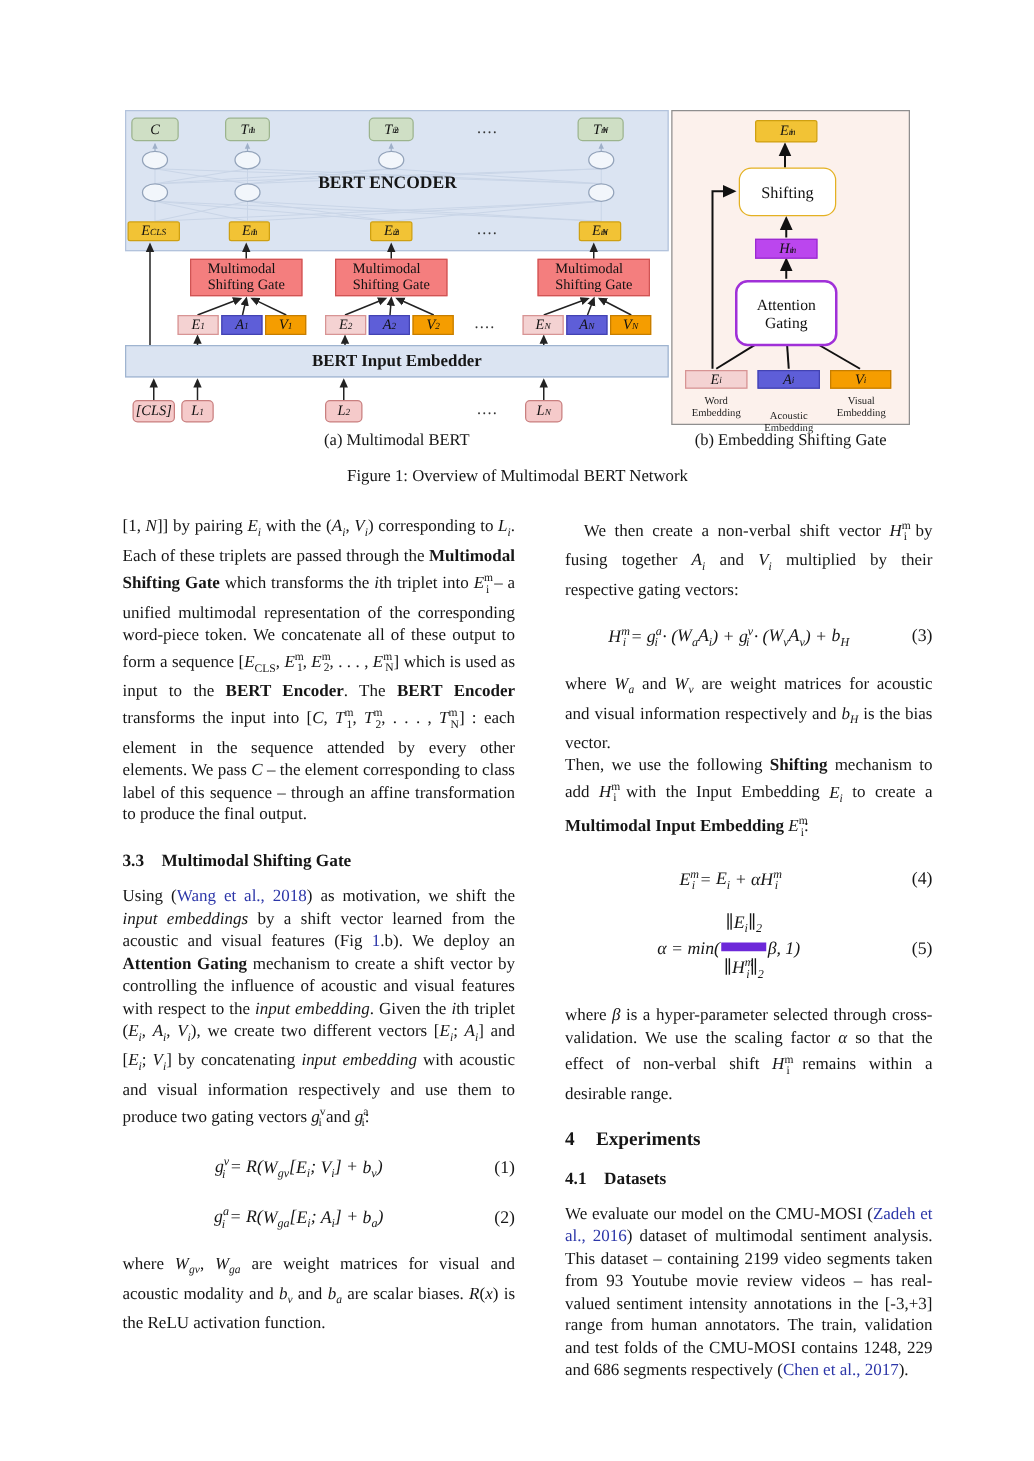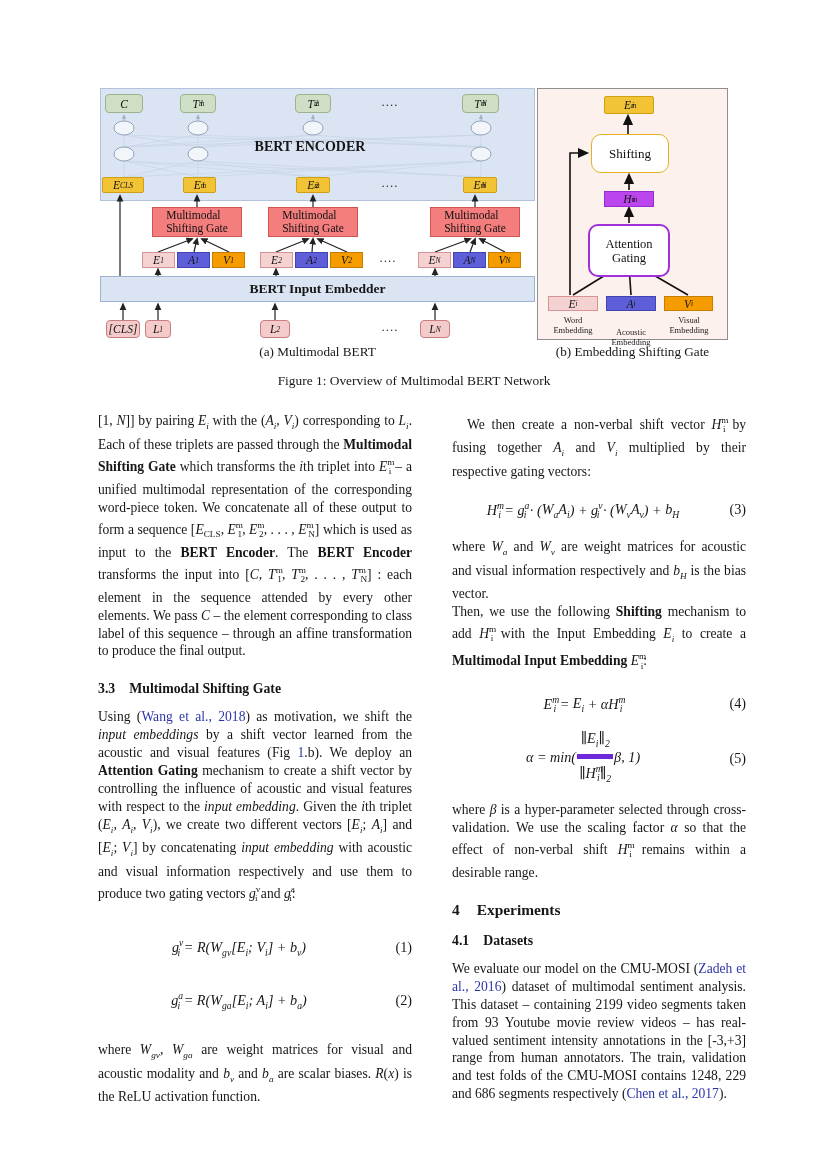--- a/index.html
+++ b/index.html
@@ -45,26 +45,26 @@
   .col { position:absolute; top:412px; font-size:13.6px; line-height:17.9px; text-align:justify; }
   .col-left  { left:98px;  width:314px; }
   .col-right { left:452px; width:294px; }
   .col p { margin:0; }
   .col p sub,.col p sup,.eq sub,.eq sup { font-size:68%; }
   .indent { text-indent:15px; }
   .cite { color:var(--citation,#2b35a8); }
   .h-sub { font-weight:bold; font-size:13.8px; margin:20px 0 10px 0; }
   .h-sec { font-weight:bold; font-size:15.4px; margin:19px 0 13px 0; }
   .h-sub .hnum { margin-right:14px; } .h-sec .hnum { margin-right:17px; }
-  .eq { display:flex; align-items:center; margin:26px 0; font-size:14.2px; }
+  .eq { display:flex; align-items:center; margin:13px 0; font-size:14.2px; }
   .eq .ebody { flex:1; text-align:center; font-style:italic; }
   .eq .ebody i { font-style:italic; }
   .eq .enum { width:32px; text-align:right; font-style:normal; }
   .frac { display:inline-block; text-align:center; vertical-align:middle; margin:0 1px; }
-  .fnum { display:block; border-bottom:5px solid #6d28d9; padding:0 2px 1px 2px; }
+  .fnum { display:block; border-bottom:7px solid #6d28d9; padding:0 2px 1px 2px; }
   .fden { display:block; padding:1px 2px 0 2px; }
 </style>
 </head>
 <body>
 
 <div class="page">
 
   <div class="figure">
 
     <div class="panelA">

